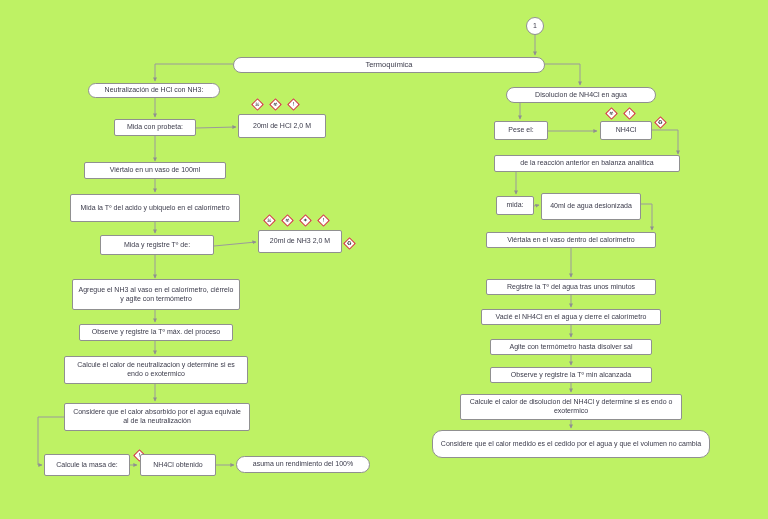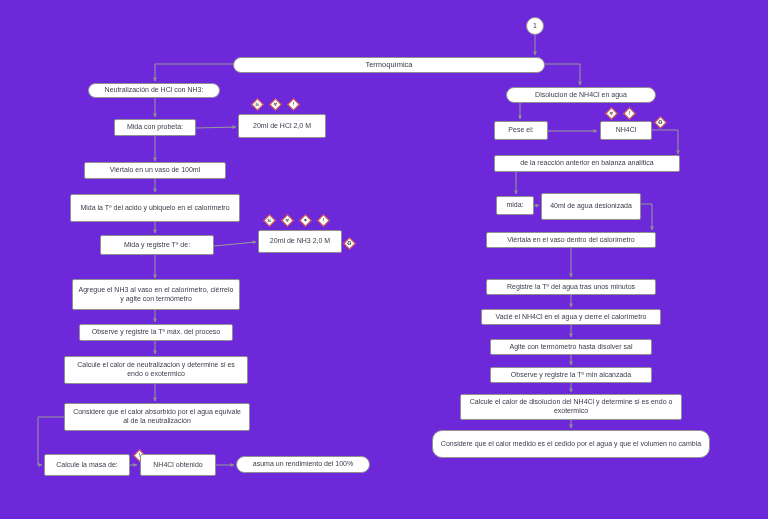--- a/index.html
+++ b/index.html
@@ -1,17 +1,17 @@
 <!DOCTYPE html>
 <html><head>
 <meta charset="utf-8">
 <style>
   * { margin:0; padding:0; box-sizing:border-box; }
   html,body { background:#ffffff; font-family:"Liberation Sans", sans-serif; }
-  .canvas { position:relative; width:768px; height:519px; background:#6d28d9; overflow:hidden; }
+  .canvas { position:relative; width:768px; height:519px; background:#bef264; overflow:hidden; }
   svg.wires { position:absolute; left:0; top:0; width:768px; height:519px; pointer-events:none; }
   .node {
     position:absolute; border:1px solid #909090; background:#ffffff;
     color:#3a3a4a; font-size:7px; line-height:1.25;
     display:flex; align-items:center; justify-content:center;
     text-align:center; padding:2px 5px; border-radius:2px;
   }
   .pill { border-radius:10px; }
   .circle { border-radius:50%; padding:0; }
   .title { font-size:7.5px; }

